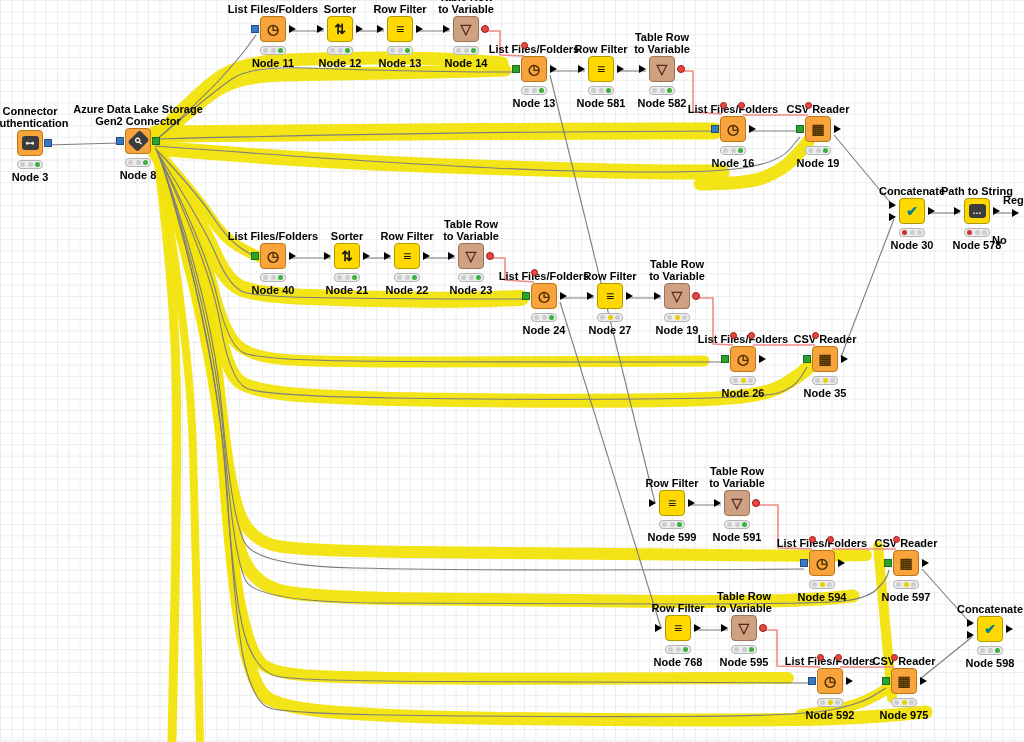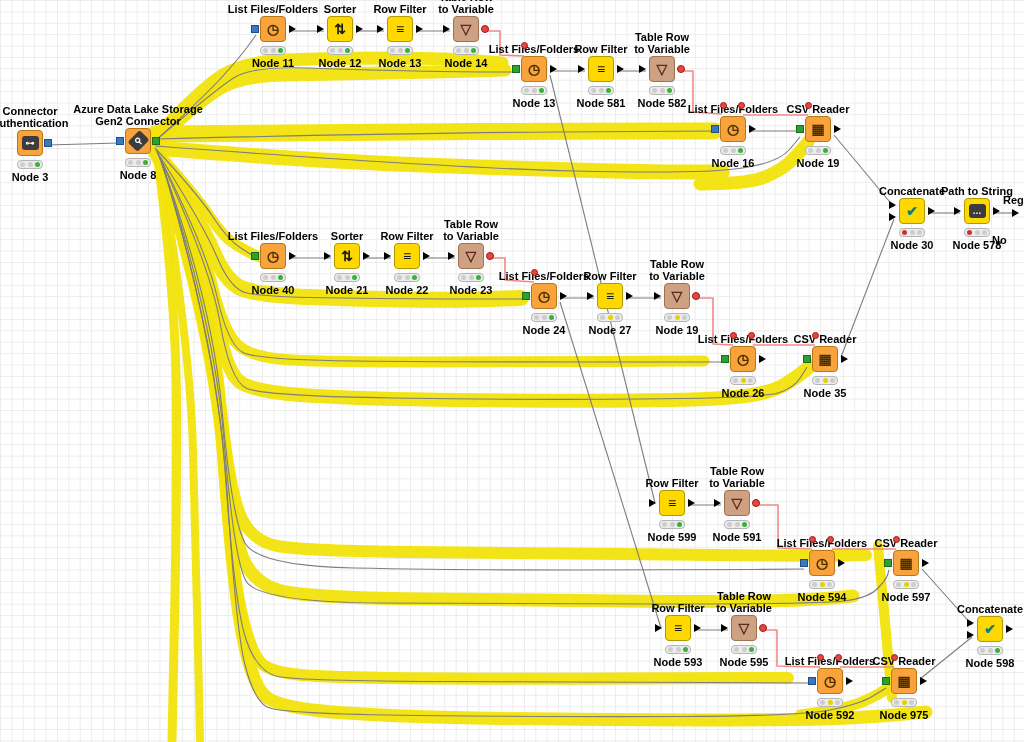--- a/index.html
+++ b/index.html
@@ -552,21 +552,21 @@
         <div class="icon-row">
           <div class="icon" style="background: rgb(255, 216, 0); border: 1px solid rgb(176, 154, 0); color: rgb(26, 26, 26);">≡</div>
           <div class="p-tri" style="left: 52px;"></div>
           <div class="p-tri" style="left: 91px;"></div>
         </div>
         <div class="lights">
           <i style="background: rgb(205, 205, 205);"></i>
           <i style="background: rgb(205, 205, 205);"></i>
           <i style="background: rgb(58, 178, 58);"></i>
         </div>
-        <div class="nnum">Node 593</div>
+        <div class="nnum">Node 768</div>
       </div>
       <div class="node" style="left: 669px; top: 588px;">
         <div class="nlabel">
           <div>Table Row</div>
           <div>to Variable</div>
         </div>
         <div class="icon-row">
           <div class="icon" style="background: rgb(207, 161, 131); border: 1px solid rgb(156, 115, 82); color: rgb(90, 42, 32);">▽</div>
           <div class="p-tri" style="left: 52px;"></div>
           <div class="p-red" style="left: 90px;"></div>

